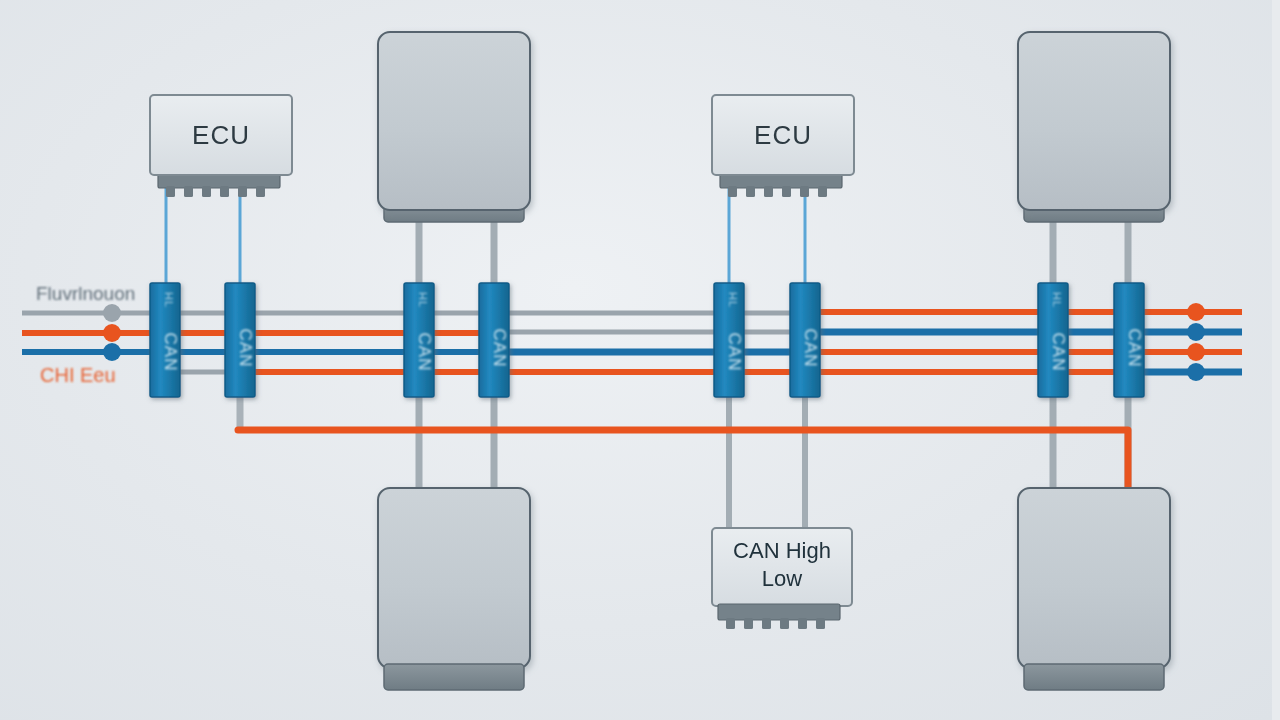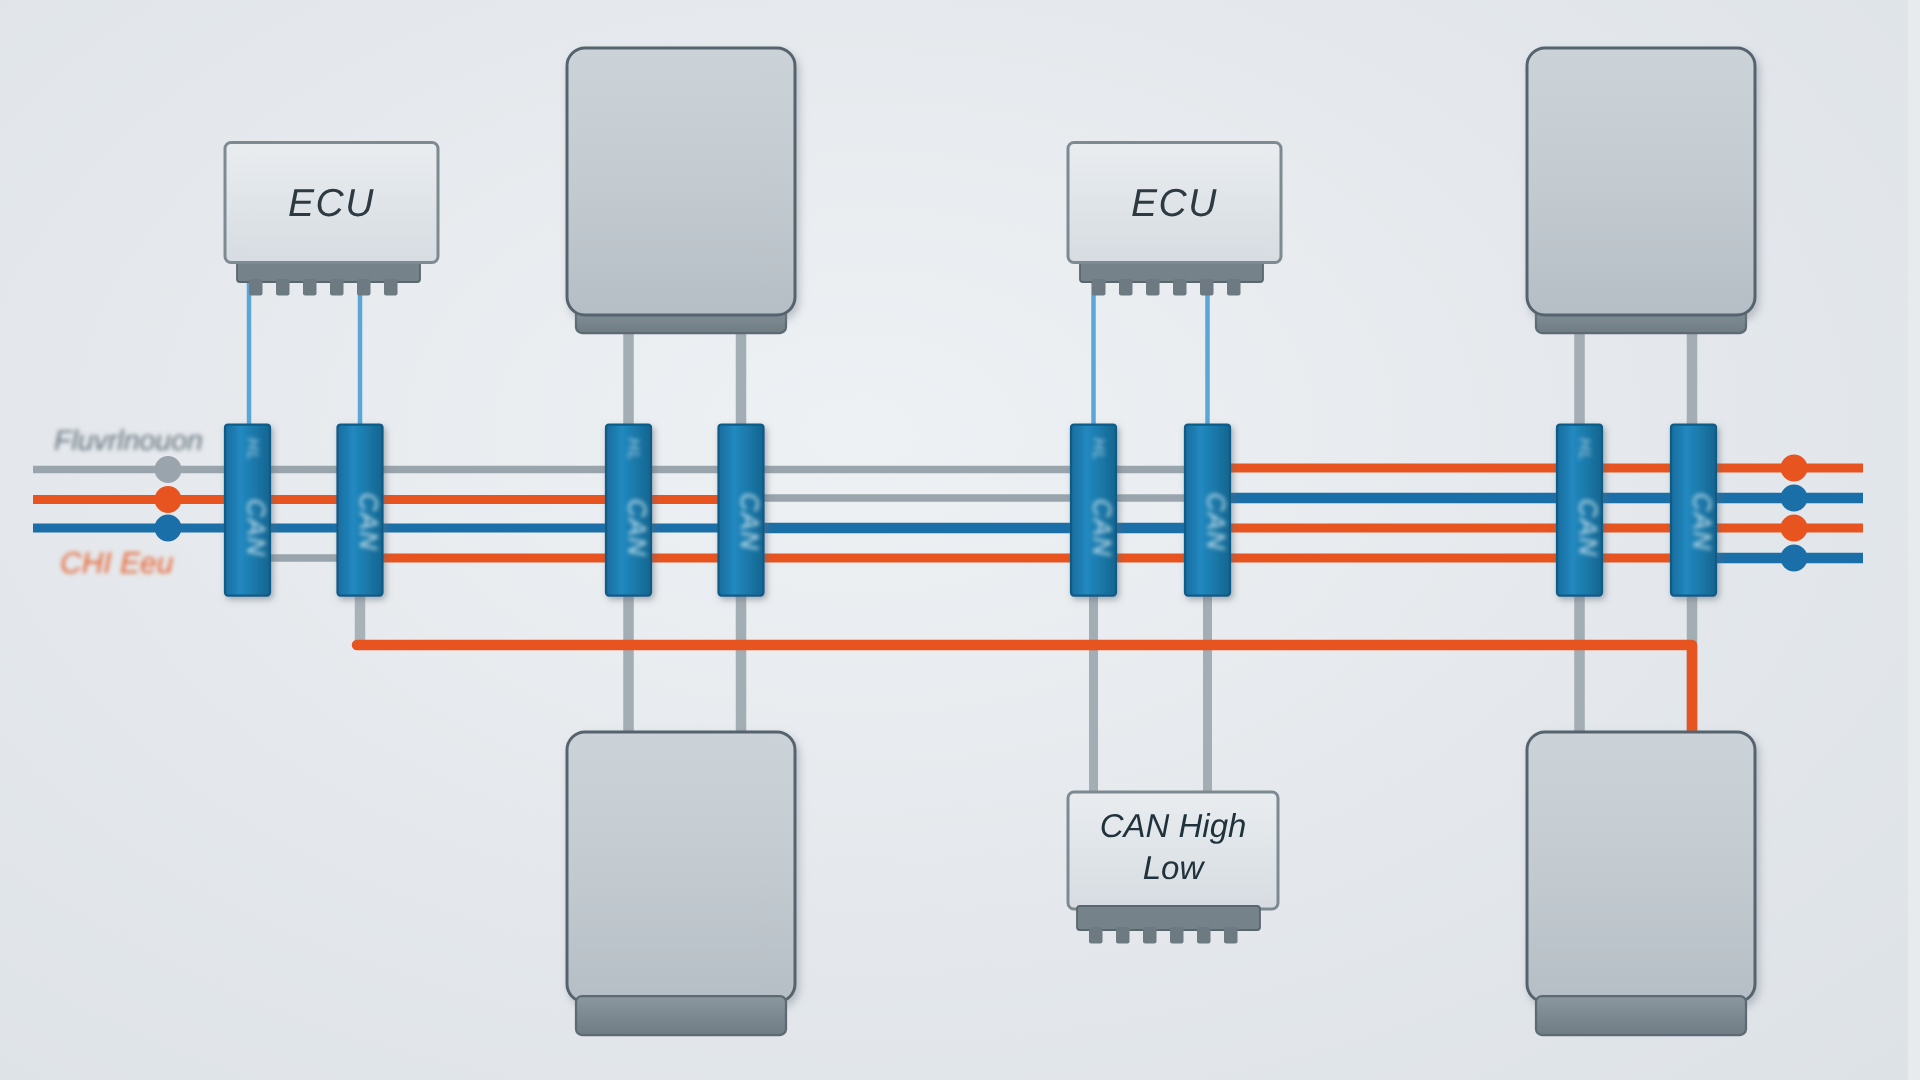--- a/index.html
+++ b/index.html
@@ -9,21 +9,20 @@
   }
   body {
     font-family: "Liberation Sans", sans-serif;
   }
   #stage {
     position: relative;
     width: 1272px;
     height: 720px;
     overflow: hidden;
     background: radial-gradient(ellipse at 45% 40%, #eef1f4 0%, #e4e8ec 55%, #dde2e7 100%);
-    font-style: italic;
   }
   #stage svg {
     position: absolute;
     left: 0;
     top: 0;
   }
   .ecu-label {
     font-family: "Liberation Sans", sans-serif;
     font-size: 26px;
     fill: #2d3a42;

